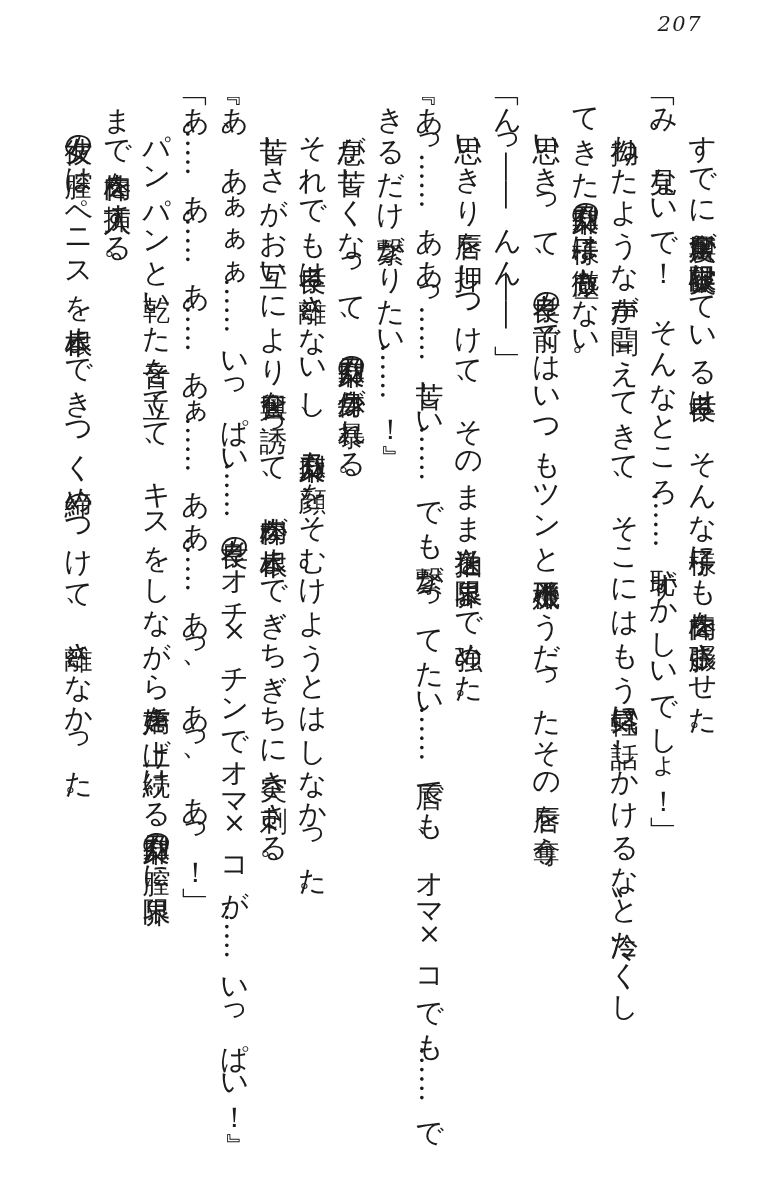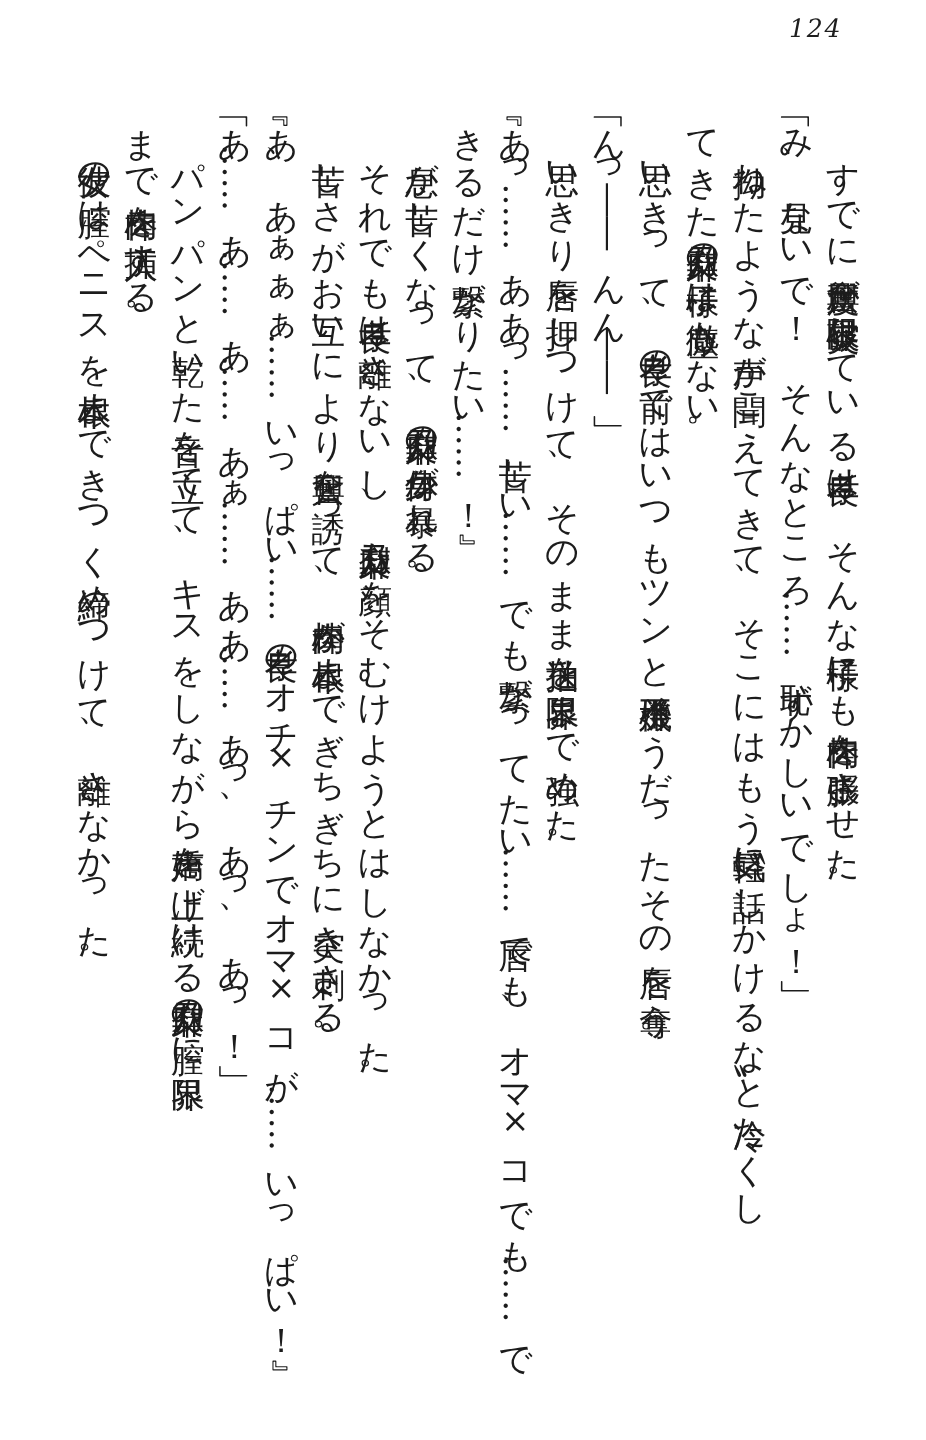--- a/index.html
+++ b/index.html
@@ -45,21 +45,21 @@
   }
   .line.indent {
     text-indent: 1em;
   }
 </style>
 </head>
 <body>
 
 <div class="page">
 
-  <div class="page-number">124</div>
+  <div class="page-number">207</div>
 
   <main class="text-block">
     <p class="line indent">すでに興奮度が限界突破している良孝は、そんな様子にも肉棒を膨張させた。</p>
     <p class="line">「み、見ないで！　そんなところ……恥ずかしいでしょ！」</p>
     <p class="line indent">拗ねたような声が聞こえてきて、そこにはもう〝気軽に話しかけるな〟と冷たくし</p>
     <p class="line">てきた麻梨乃の様子は微塵もない。</p>
     <p class="line indent">思いきって、良孝の前ではいつもツンと不機嫌そうだったその唇を奪う。</p>
     <p class="line">「んっ――んん――」</p>
     <p class="line indent">思いきり唇を押しつけて、そのまま抽送を限界まで強めた。</p>
     <p class="line">『あっ……ああっ……苦しい……でも繋がってたい……唇でも、オマ×コでも……で</p>

